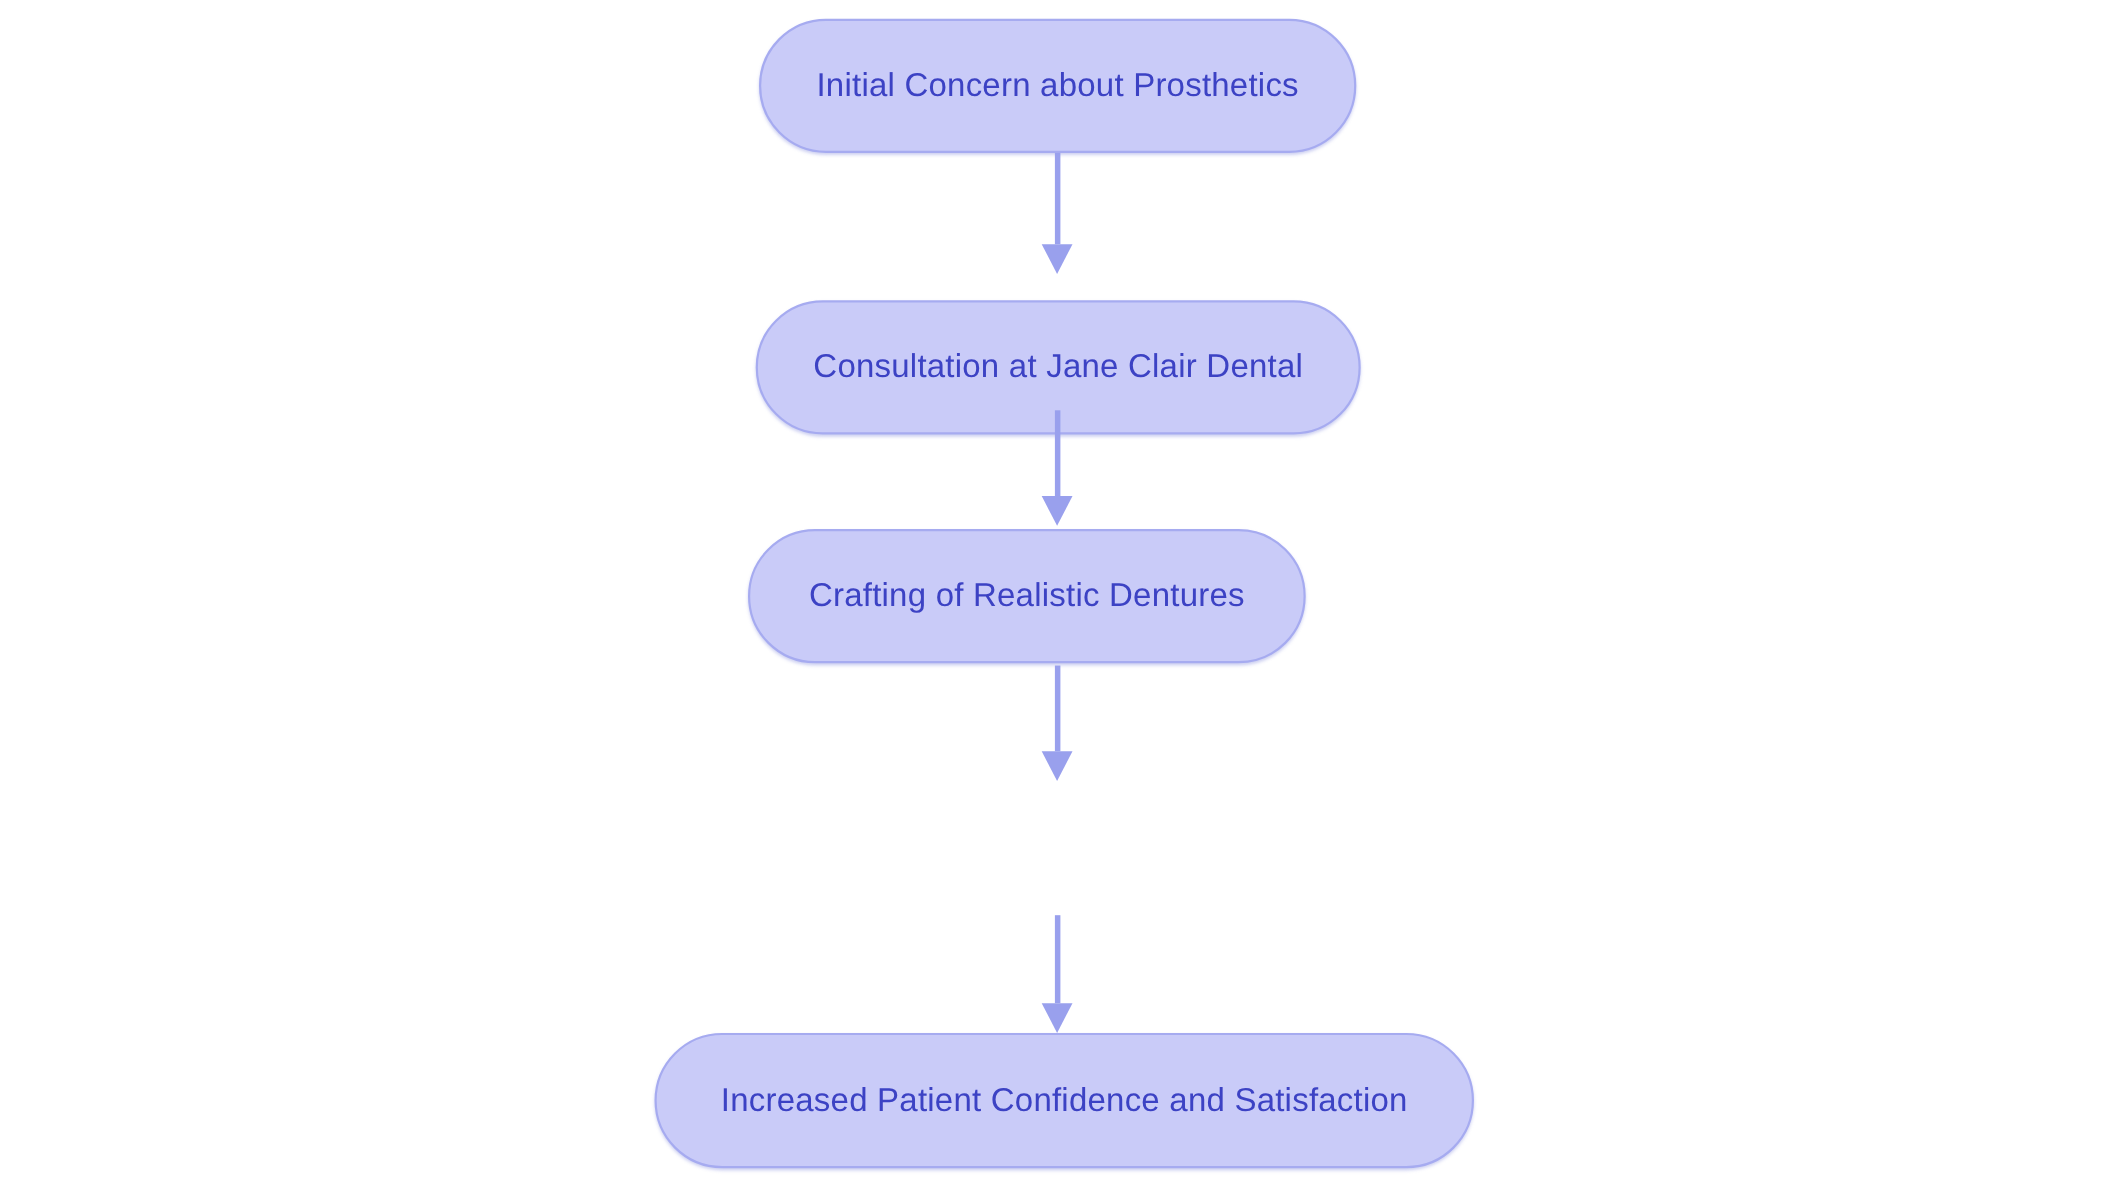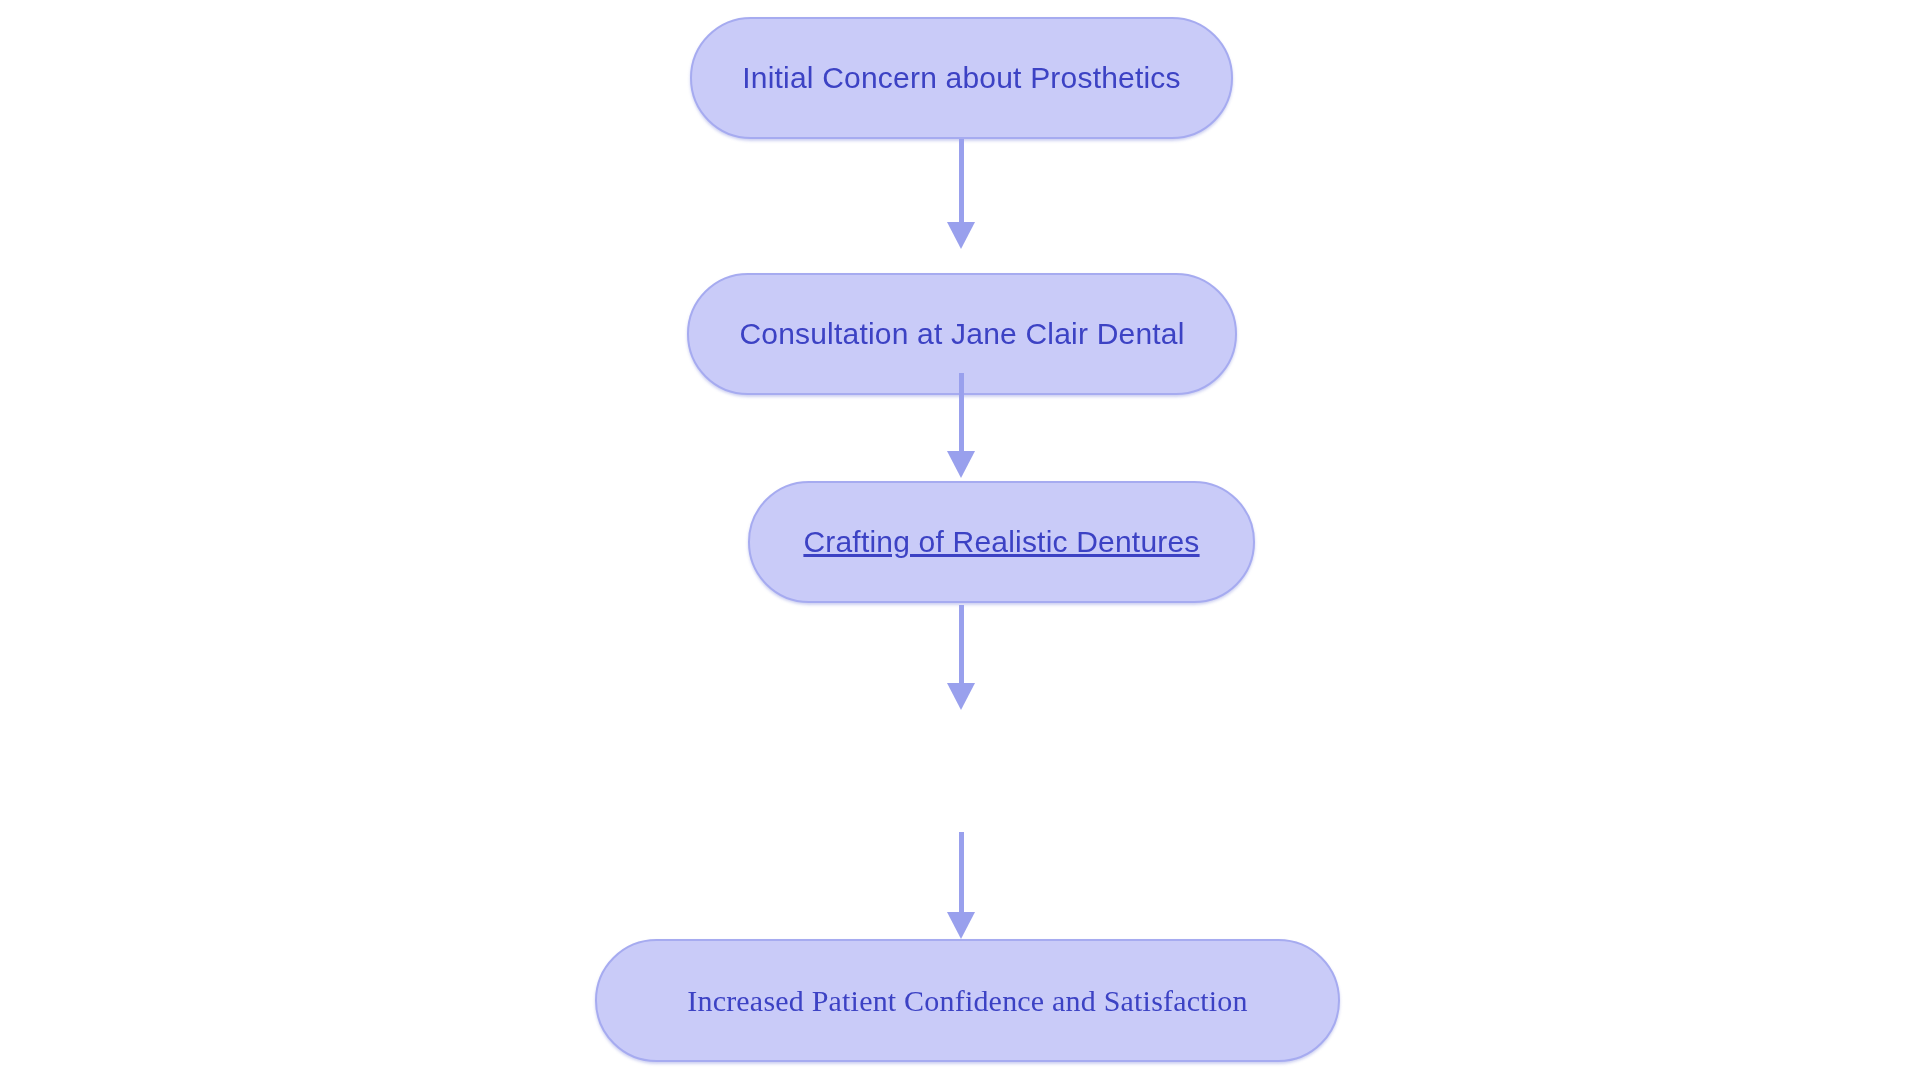--- a/index.html
+++ b/index.html
@@ -30,23 +30,23 @@
     display:flex;
     align-items:center;
     justify-content:center;
     color:var(--text-color);
     font-size:30px;
     letter-spacing:0.2px;
     text-align:center;
   }
   .node-1{left:690px;top:17px;width:543px;}
   .node-2{left:687px;top:249px;width:550px;margin-top:24px;}
-  .node-3{left:748px;top:481px;width:507px;text-decoration:underline;}
+  .node-3{left:680px;top:481px;width:507px;}
   .node-4{left:674px;top:710px;width:574px;}
-  .node-5{left:595px;top:939px;width:745px;height:123px;border-radius:62px;font-family:Liberation Serif, serif;}
+  .node-5{left:595px;top:939px;width:745px;height:123px;border-radius:62px;}
   .arrow{
     position:absolute;
     left:961px;
     transform:translateX(-50%);
     display:flex;
     flex-direction:column;
     align-items:center;
   }
   .arrow .stem{
     width:5px;

